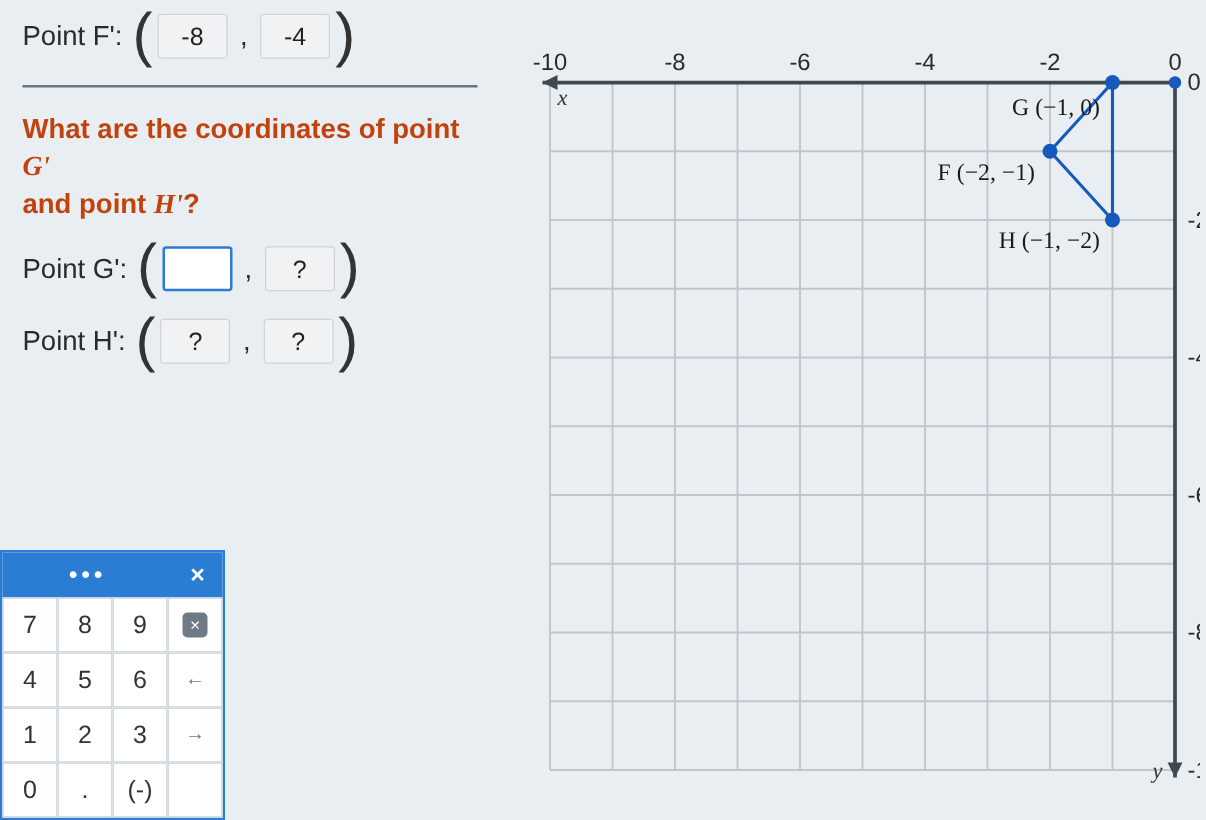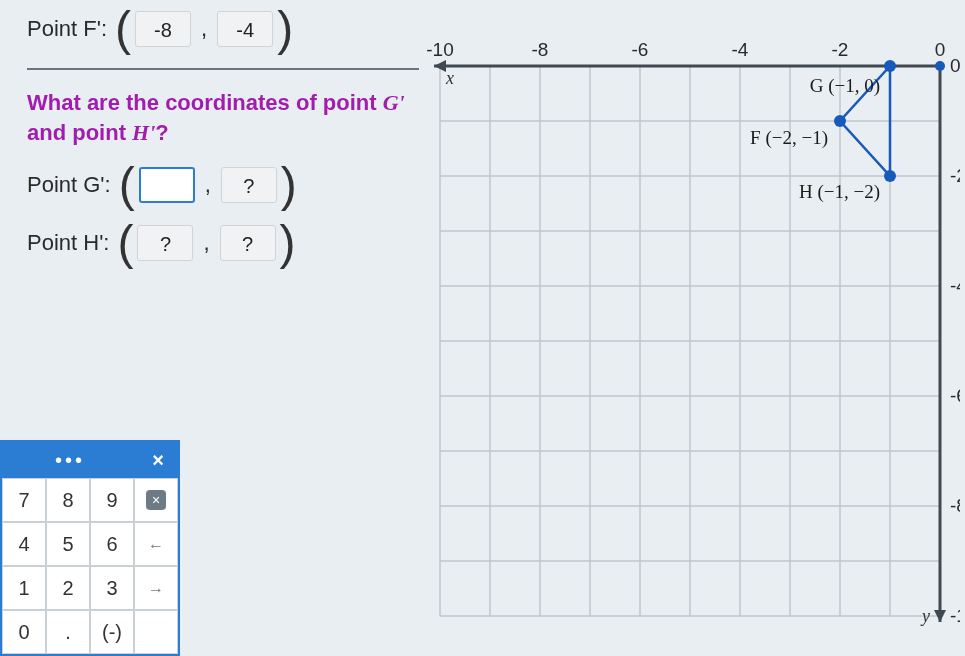--- a/index.html
+++ b/index.html
@@ -9,22 +9,21 @@
       height: 656px;
       background: #e8eef2;
       position: relative;
       overflow: hidden;
     }
     .left-panel {
       position: absolute;
       left: 0;
       top: 0;
       width: 400px;
-      padding: 10px 4px;
-      margin-left: 23px;
+      padding: 10px 18px;
     }
     .point-row {
       display: flex;
       align-items: center;
       margin-bottom: 20px;
       font-size: 22px;
       color: #2a2a2a;
     }
     .point-label {
       font-weight: 500;
@@ -56,21 +55,21 @@
     }
     .comma { margin: 0 6px; font-size: 22px; }
     .divider {
       border: none;
       border-top: 2px solid #6b7580;
       margin: 10px 0 18px 0;
     }
     .question-text {
       font-size: 22px;
       font-weight: bold;
-      color: #a21caf;
+      color: #c2410c;
       margin-bottom: 18px;
       line-height: 1.35;
     }
     .question-text .italic { font-style: italic; font-family: 'Times New Roman', serif; }
 
     
     .keypad {
       position: absolute;
       left: 0;
       bottom: 0;

